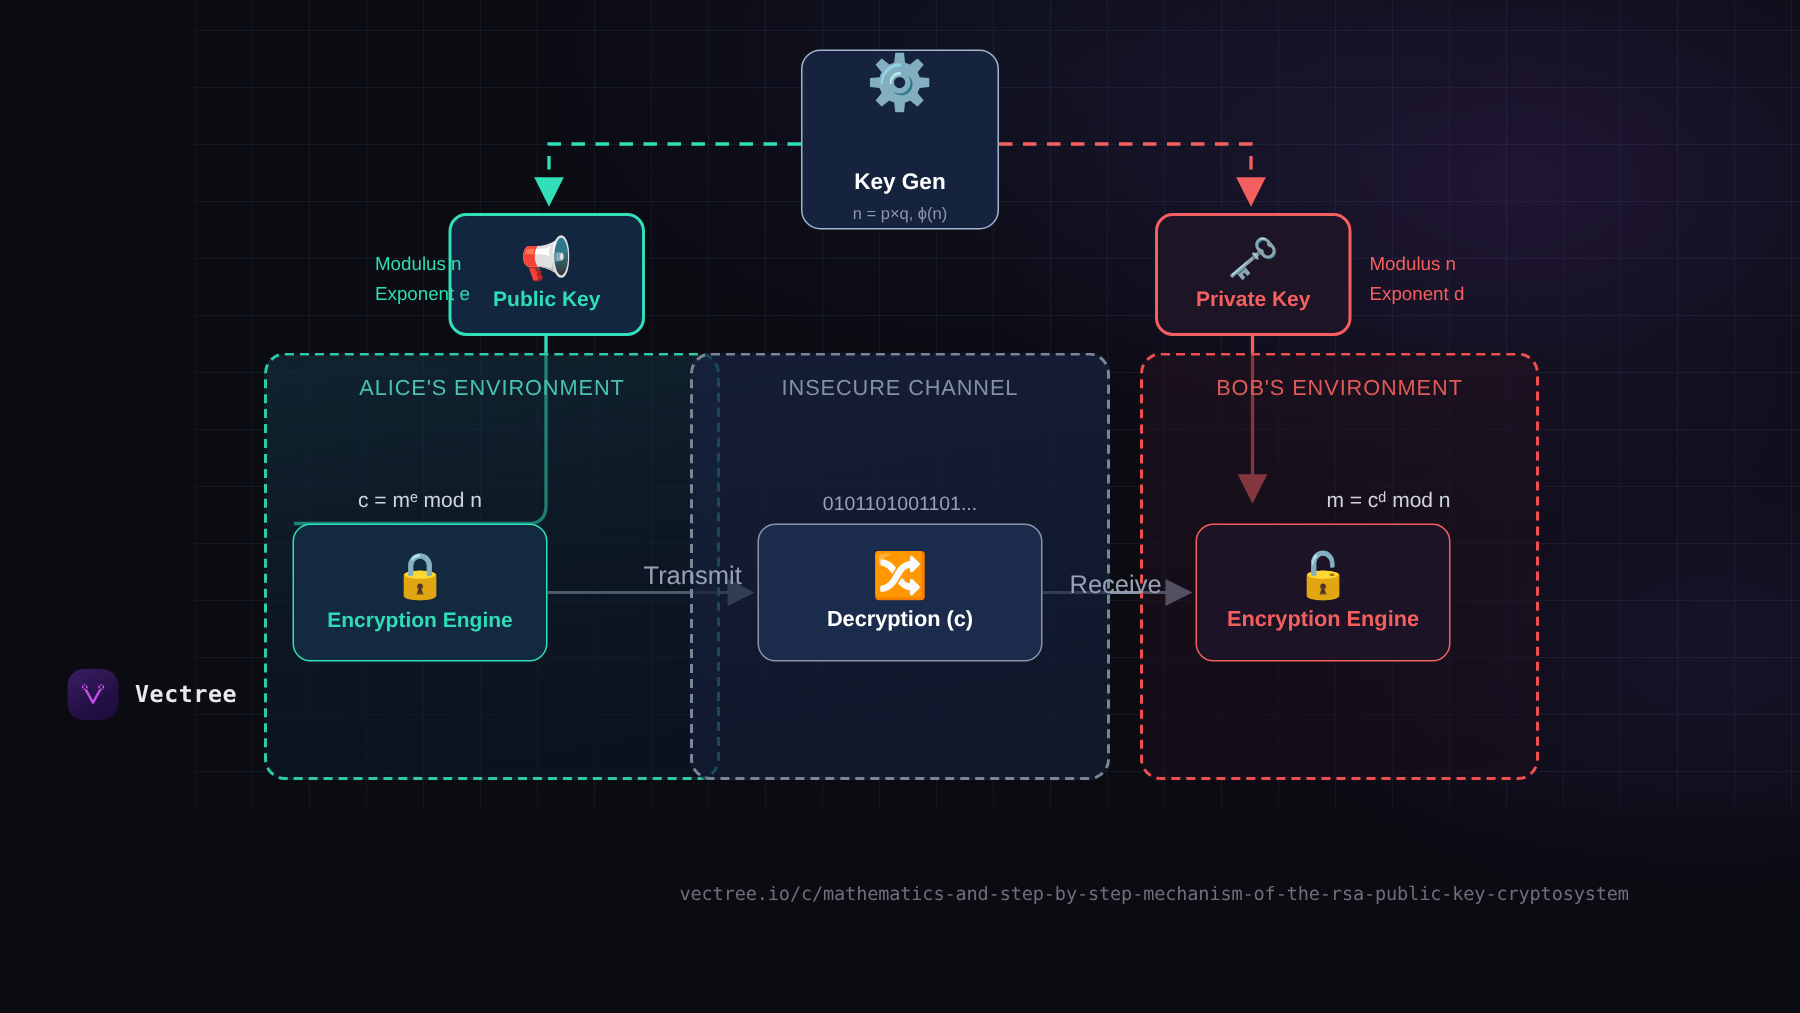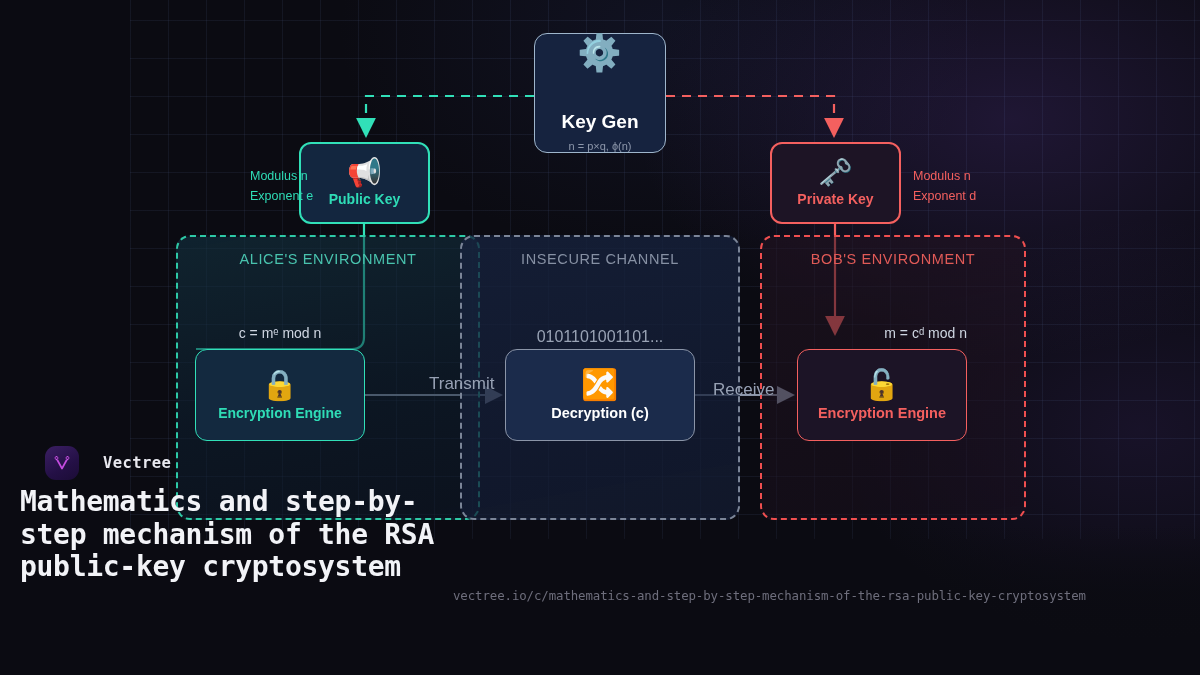--- a/index.html
+++ b/index.html
@@ -82,21 +82,21 @@
   .node .nicon { line-height: 1; user-select: none; }
   .node .nlabel { font-weight: bold; }
 
   .n-keygen {
     left: 534px; top: 33px; width: 132px; height: 120px;
     border: 1.6px solid #9fb6cc;
     background: #16233f;
     border-radius: 13px;
   }
   .n-keygen .nicon { font-size: 36px; margin-bottom: 8px; }
-  .n-keygen .nlabel { color: #ffffff; font-size: 19px; margin-top: 32px; }
+  .n-keygen .nlabel { color: #ffffff; font-size: 15px; margin-top: 32px; }
   .n-keygen .nsub { color: #8d97ab; font-size: 11px; margin-top: 7px; }
 
   .n-pub {
     left: 299px; top: 142px; width: 131px; height: 82px;
     border: 2px solid #31e0b8;
     background: #13263f;
   }
   .n-pub .nicon { font-size: 28px; margin-bottom: 4px; }
   .n-pub .nlabel { color: #2fdcb6; font-size: 14px; }
 
@@ -130,37 +130,37 @@
     background: #1c1426;
   }
   .n-dec .nicon { font-size: 30px; margin-bottom: 5px; }
   .n-dec .nlabel { color: #f4605f; font-size: 14.5px; }
 
   
   .ann { position: absolute; white-space: nowrap; }
   .ann-pub  { left: 250px; top: 166px; color: #2fdcb6; font-size: 12.5px; line-height: 20px; }
   .ann-priv { left: 913px; top: 166px; color: #f4605f; font-size: 12.5px; line-height: 20px; }
   .ann-enc  { left: 196px; top: 325px; width: 168px; text-align: center; color: #cfd6e2; font-size: 14px; }
-  .ann-cip  { left: 505px; top: 328px; width: 190px; text-align: center; color: #99a3b5; font-size: 16px; }
+  .ann-cip  { left: 505px; top: 328px; width: 190px; text-align: center; color: #99a3b5; font-size: 13px; }
   .ann-dec  { left: 797px; top: 325px; width: 170px; text-align: right; color: #cfd6e2; font-size: 14px; }
 
   .edge-label {
     position: absolute;
     font-size: 17px;
     color: #97a1b4;
     white-space: nowrap;
   }
   .el-transmit { left: 429px; top: 374px; }
   .el-receive  { left: 713px; top: 380px; }
 
   
   #brandrow {
     position: absolute;
     left: 22px; top: 446px;
-    display: flex; align-items: center; gap: 24px; padding-left: 23px;
+    display: flex; align-items: center; gap: 11px; padding-left: 23px;
   }
   #logo {
     width: 34px; height: 34px; border-radius: 11px;
     background: linear-gradient(150deg, #3b1f63 0%, #241046 60%, #1b0c36 100%);
     display: flex; align-items: center; justify-content: center;
   }
   #brandname {
     color: #e8e8ef; font-size: 15.5px; font-weight: bold;
     font-family: "DejaVu Sans Mono", monospace;
     letter-spacing: 0.4px;
@@ -294,17 +294,16 @@
         <path d="M5.5 6.5 L11 16.5 L16.5 6.5" fill="none" stroke="#c44ce0" stroke-width="1.7" stroke-linecap="round" stroke-linejoin="round"></path>
         <circle cx="5.5" cy="6" r="1.9" fill="#d257ef"></circle>
         <circle cx="16.5" cy="6" r="1.9" fill="#d257ef"></circle>
         <path d="M4.2 4.4 L6.8 7.6 M6.8 4.4 L4.2 7.6" stroke="#2a1048" stroke-width="0.9"></path>
         <path d="M15.2 4.4 L17.8 7.6 M17.8 4.4 L15.2 7.6" stroke="#2a1048" stroke-width="0.9"></path>
       </svg>
     </div>
     <div id="brandname">Vectree</div>
   </div>
 
-  <div id="headline">Mathematics and step-by-step mechanism of the RSA public-key cryptosystem</div>
 
   <div id="urlbar">vectree.io/c/mathematics-and-step-by-step-mechanism-of-the-rsa-public-key-cryptosystem</div>
 
 </div>
 
 </body></html>

